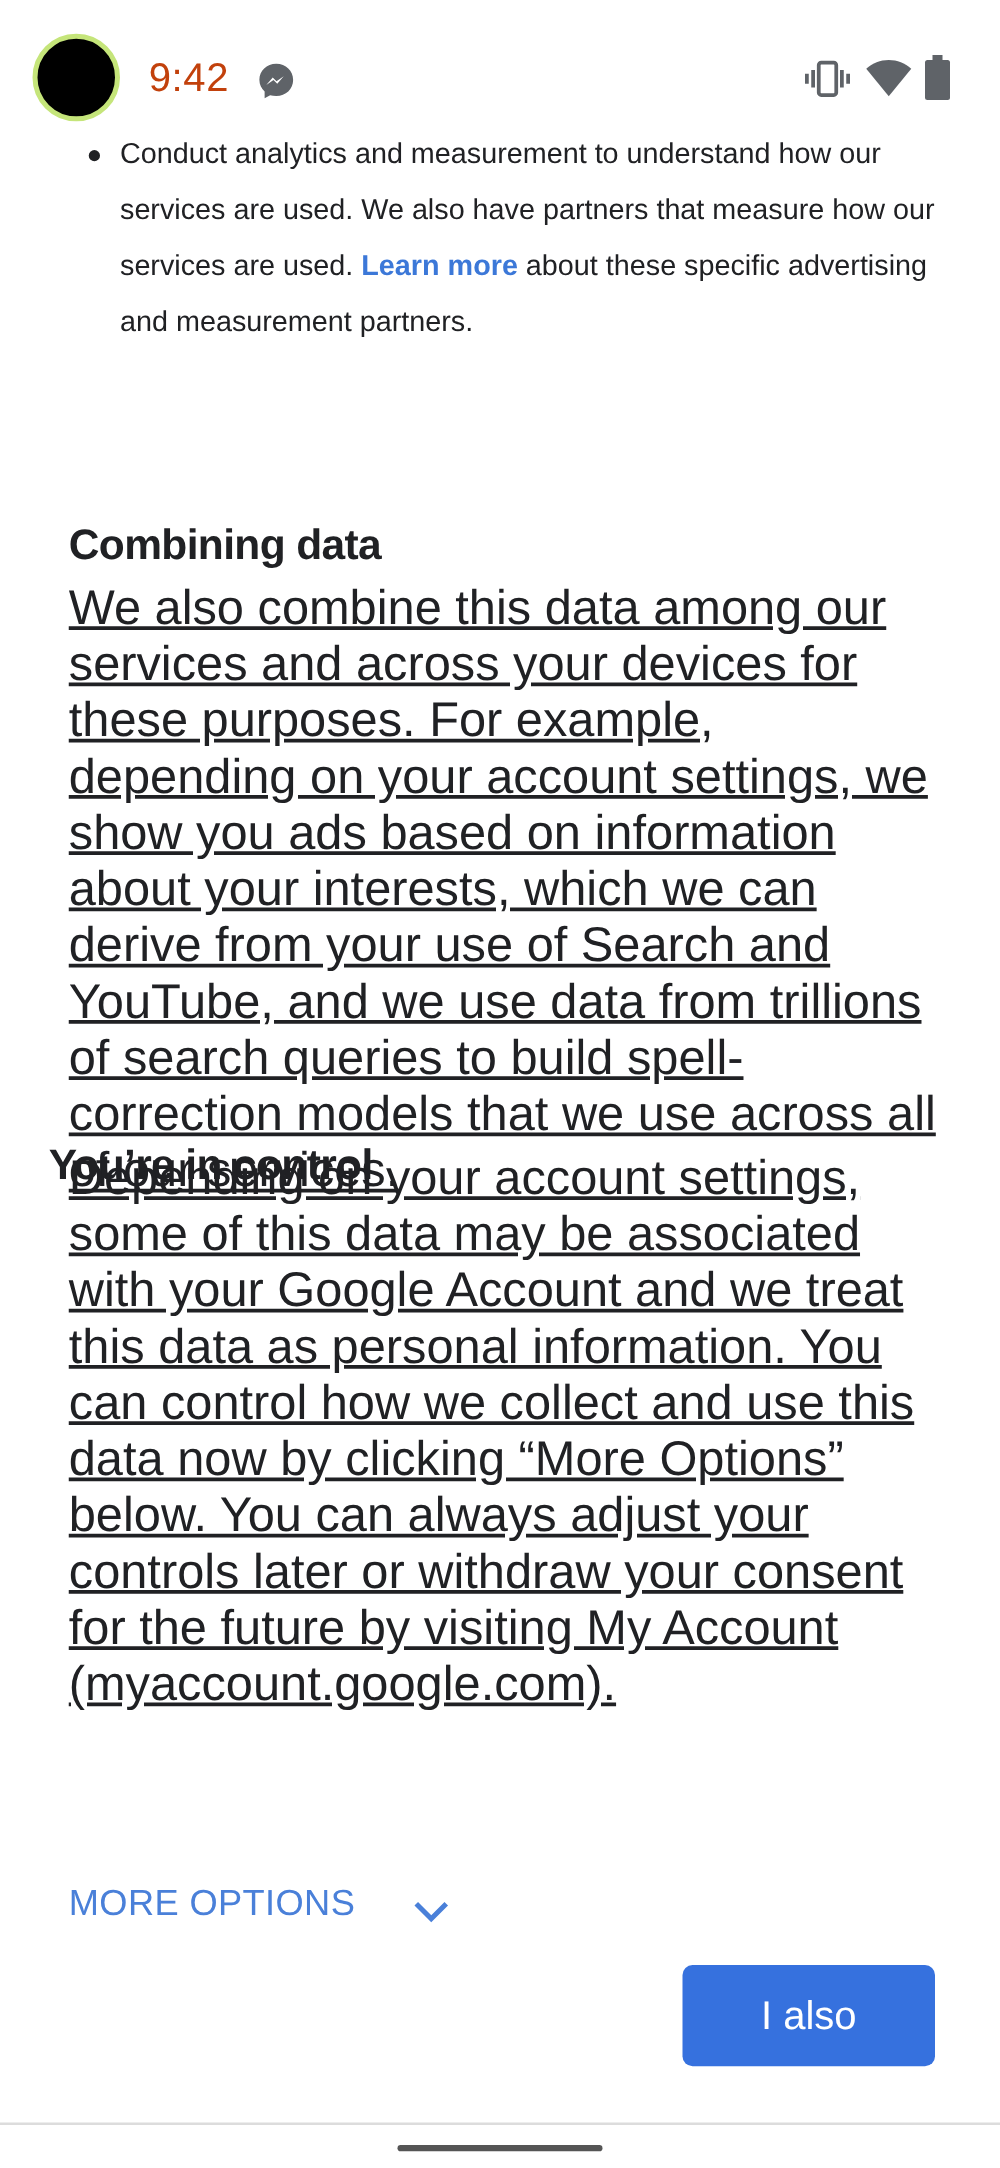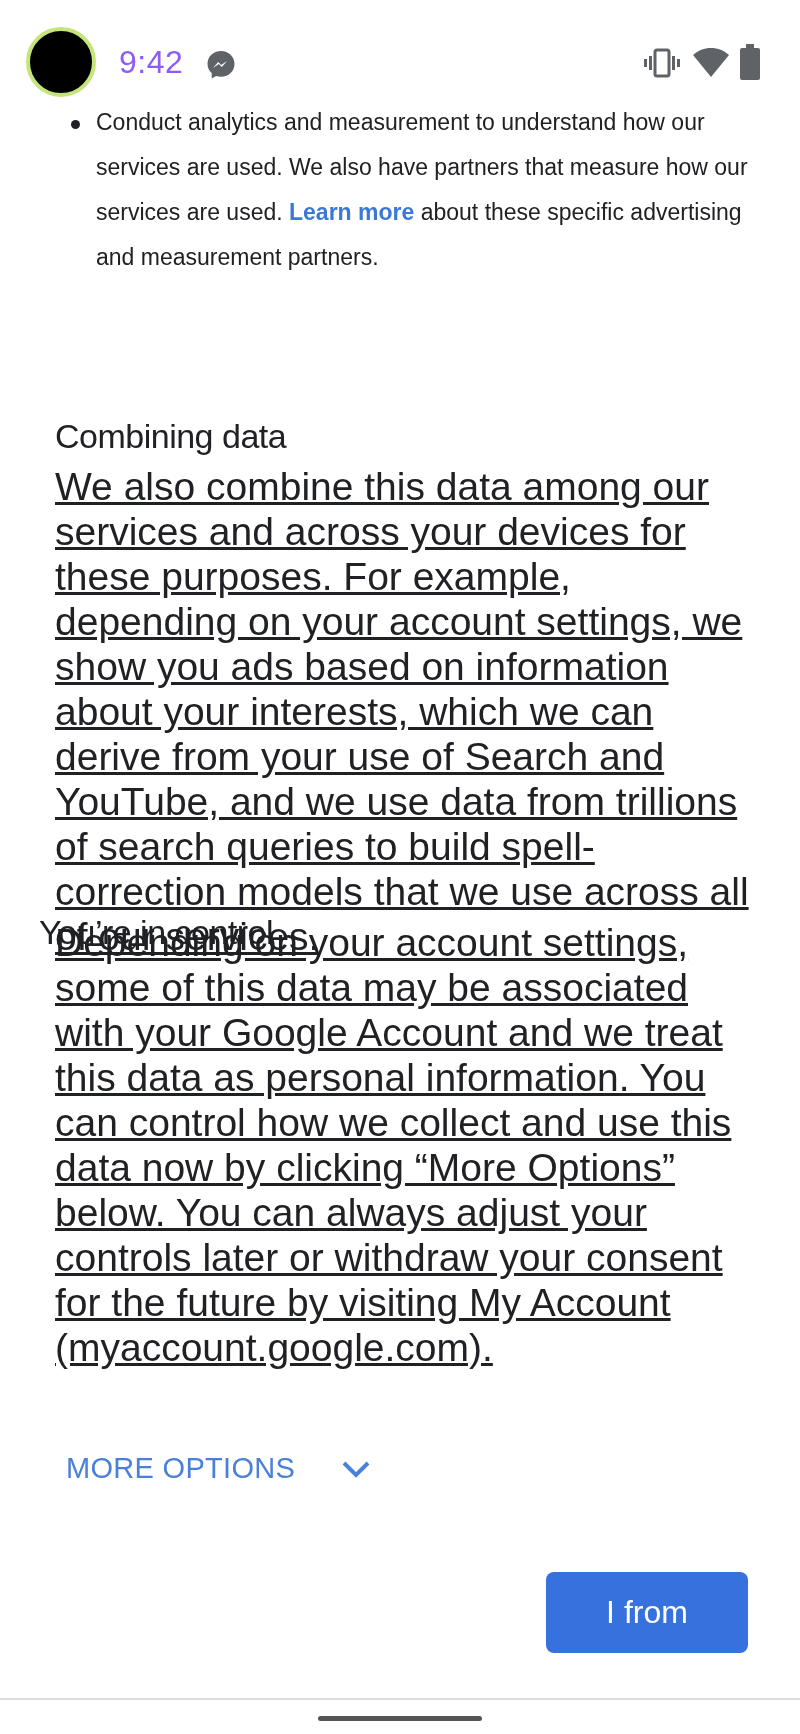--- a/index.html
+++ b/index.html
@@ -1,39 +1,39 @@
 <!DOCTYPE html>
 <html><head>
   <meta charset="utf-8">
   <style>
     * { box-sizing: border-box; margin: 0; padding: 0; }
     html, body { width: 800px; height: 1734px; background: #ffffff; overflow: hidden; }
     body { font-family: "Liberation Sans", "DejaVu Sans", sans-serif; color: #202124; position: relative; }
 
     .status-bar { position: absolute; left: 0; top: 0; width: 800px; height: 110px; }
     .avatar { position: absolute; left: 26px; top: 27px; width: 70px; height: 70px; border-radius: 50%; background: #000; border: 4px solid #c5e57a; }
-    .clock { position: absolute; left: 119px; top: 44px; font-size: 32px; color: #8b5cf6; letter-spacing: 0.5px; }
+    .clock { position: absolute; left: 119px; top: 44px; font-size: 32px; color: #c2410c; letter-spacing: 0.5px; }
     .messenger-icon { position: absolute; left: 205px; top: 49px; width: 32px; height: 32px; }
     .vibrate-icon { position: absolute; left: 644px; top: 48px; width: 36px; height: 30px; }
     .wifi-icon { position: absolute; left: 692px; top: 46px; width: 38px; height: 32px; }
     .battery-icon { position: absolute; left: 739px; top: 44px; width: 22px; height: 36px; }
 
     .content { position: absolute; left: 55px; top: 100px; width: 700px; }
     .bullet-item { position: relative; padding-left: 41px; font-size: 23px; line-height: 45px; color: #202124; }
     .bullet-dot { position: absolute; left: 16px; top: 20px; width: 9px; height: 9px; border-radius: 50%; background: #202124; }
     .link { color: #3c78d8; font-weight: bold; }
 
-    .section-title { font-size: 34px; font-weight: normal; color: #202124; letter-spacing: -0.5px; line-height: 44px; }
+    .section-title { font-size: 34px; font-weight: bold; color: #202124; letter-spacing: -0.5px; line-height: 44px; }
     .section-body { font-size: 39px; line-height: 45px; color: #202124; text-decoration: underline; }
     .title-combining { position: absolute; left: 55px; top: 414px; }
     .body-combining { position: absolute; left: 55px; top: 464px; width: 700px; }
     .title-control { position: absolute; left: 39px; top: 910px; }
     .body-control { position: absolute; left: 55px; top: 920px; width: 700px; }
 
-    .more-options { position: absolute; left: 55px; top: 1452px; display: flex; align-items: flex-start; cursor: pointer; margin-left: 11px; }
+    .more-options { position: absolute; left: 55px; top: 1507px; display: flex; align-items: flex-end; cursor: pointer; }
     .more-options-label { font-size: 29px; color: #4a80d9; letter-spacing: 0.3px; }
     .chevron-icon { margin-left: 46px; width: 30px; height: 22px; margin-top: 6px; }
 
     .agree-button { position: absolute; left: 546px; top: 1572px; width: 202px; height: 81px; background: #3671de; border-radius: 8px; border: none; color: #ffffff; font-size: 32px; font-family: "Liberation Sans", sans-serif; display: flex; align-items: center; justify-content: center; cursor: pointer; }
 
     .nav-divider { position: absolute; left: 0; top: 1698px; width: 800px; height: 2px; background: #dcdcdc; }
     .home-handle { position: absolute; left: 318px; top: 1716px; width: 164px; height: 5px; border-radius: 3px; background: #555555; }
   </style>
 </head>
 <body>
@@ -74,16 +74,16 @@
 <h2 class="section-title title-control">You’re in control</h2>
 <p class="section-body body-control">Depending on your account settings, some of this data may be associated with your Google Account and we treat this data as personal information. You can control how we collect and use this data now by clicking “More Options” below. You can always adjust your controls later or withdraw your consent for the future by visiting My Account (myaccount.google.com).</p>
 
 <div class="more-options">
   <span class="more-options-label">MORE OPTIONS</span>
   <svg class="chevron-icon" viewBox="0 0 30 22">
     <path d="M3 5l12 12L27 5" fill="none" stroke="#4a80d9" stroke-width="4"></path>
   </svg>
 </div>
 
-<button class="agree-button">I from</button>
+<button class="agree-button">I also</button>
 
 <div class="nav-divider"></div>
 <div class="home-handle"></div>
 
 </body></html>

